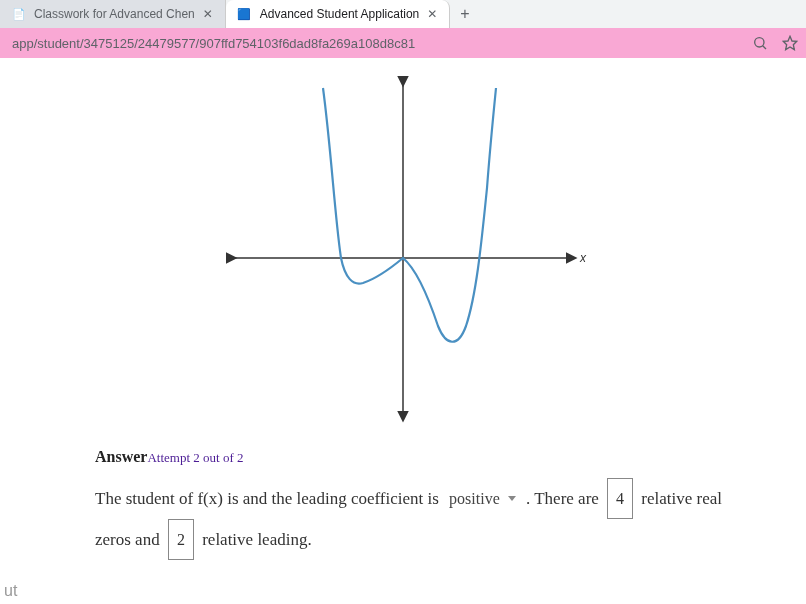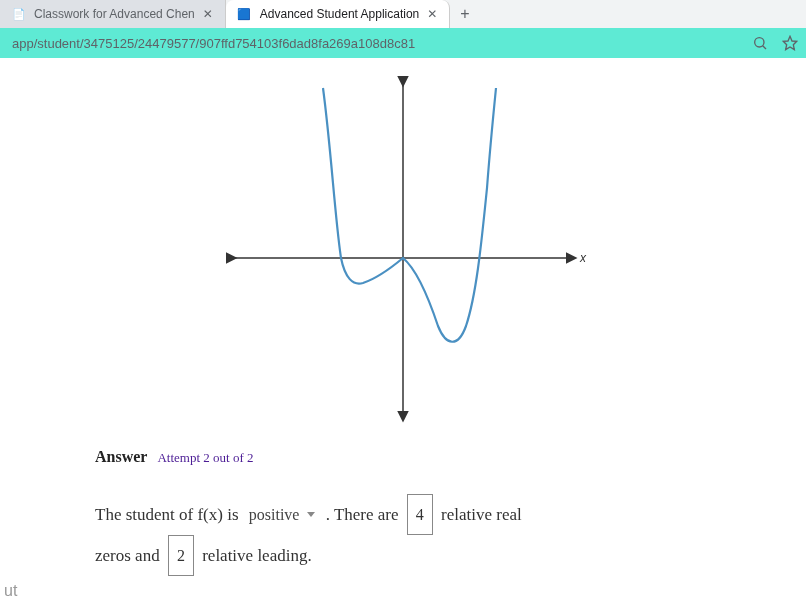--- a/index.html
+++ b/index.html
@@ -52,21 +52,21 @@
       padding: 0 10px;
       font-size: 16px;
       color: #5f6368;
       cursor: pointer;
     }
     .address-bar {
       display: flex;
       align-items: center;
       justify-content: space-between;
       height: 30px;
-      background: #5eead4;
+      background: #f9a8d4;
       padding: 0 8px;
     }
     .url-text {
       font-size: 13px;
       color: #5f6368;
       padding-left: 4px;
     }
     .address-icons {
       display: flex;
       gap: 14px;
@@ -88,22 +88,21 @@
       padding-bottom: 20px;
     }
     .answer-section {
       padding: 0 80px 0 95px;
       font-family: Georgia, serif;
       color: #333;
     }
     .answer-header {
       display: flex;
       align-items: baseline;
-      gap: 10px;
-      margin-bottom: 28px;
+      margin-bottom: 12px;
     }
     .answer-label {
       font-weight: bold;
       font-size: 16px;
       color: #222;
     }
     .attempt-text {
       font-size: 13px;
       color: #4c1d95;
     }
@@ -204,20 +203,21 @@
     </svg>
   </div>
 
   <div class="answer-section">
     <div class="answer-header">
       <span class="answer-label">Answer</span>
       <span class="attempt-text">Attempt 2 out of 2</span>
     </div>
     <div class="answer-body">
       <span>The student of f(x) is</span>
+      <span>and the leading coefficient is</span>
       <span class="dropdown">
           <span>positive</span>
         </span>
       <span>. There are</span>
       <span class="input-box">4</span>
       <span>relative real</span><br>
       <span>zeros and</span>
       <span class="input-box">2</span>
       <span>relative leading.</span>
     </div>

